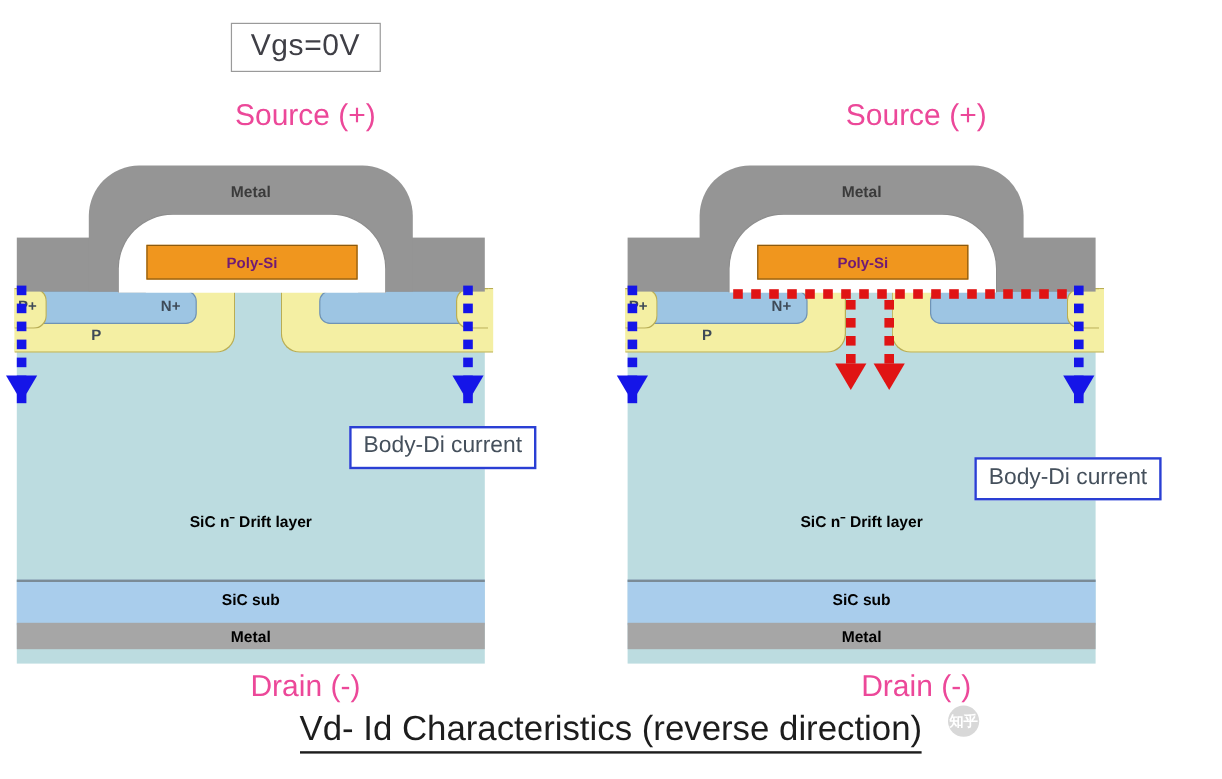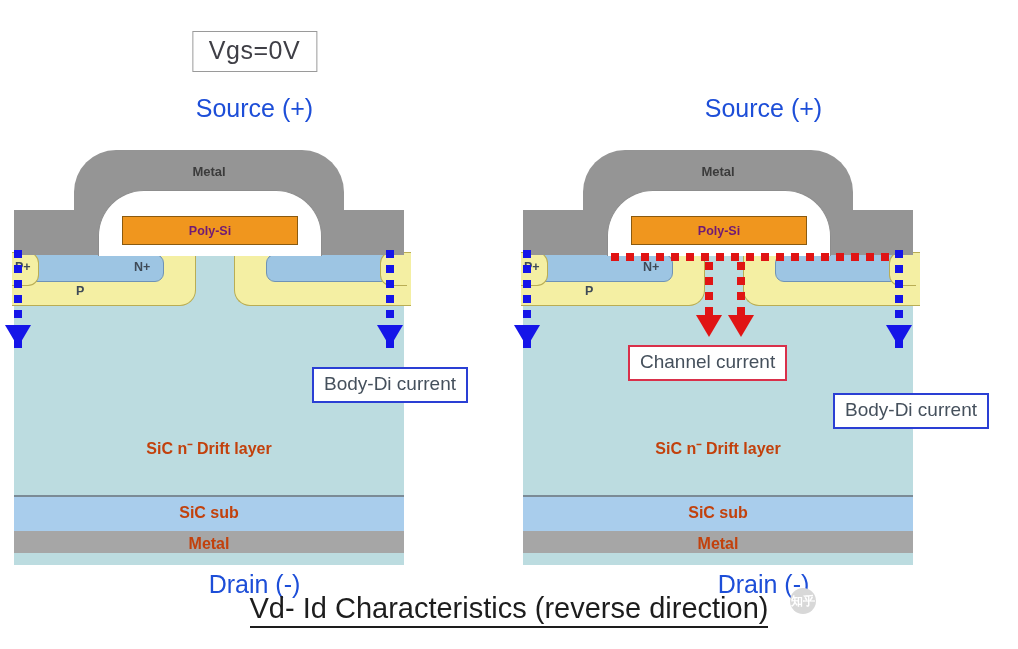--- a/index.html
+++ b/index.html
@@ -1,49 +1,49 @@
 <!DOCTYPE html>
 <html><head>
 <meta charset="utf-8">
 <style>
   html,body{margin:0;padding:0;}
   body{
     width:1018px;height:649px;background:#ffffff;
     font-family:"Liberation Sans",sans-serif;
     position:relative;overflow:hidden;
   }
-  .panel{position:absolute;top:12px;height:475px;width:509px;text-decoration:underline;}
+  .panel{position:absolute;top:0;height:475px;width:509px;text-decoration:underline;}
   .panel.left{left:0;}
   .panel.right{left:509px;}
 
   
   .vgs-box{
     position:absolute;top:19px;left:50%;transform:translateX(-50%);
     border:1.5px solid #9a9a9a;background:#ffffff;
     padding:4px 16px 6px 16px;
     font-size:25px;color:#3f3f46;letter-spacing:.5px;white-space:nowrap;
   }
   
   .terminal{
     position:absolute;left:50%;transform:translateX(-50%);
-    font-size:25px;color:#1d4ed8;white-space:nowrap;
+    font-size:25px;color:#ec4899;white-space:nowrap;
   }
   .terminal.source{top:82px;}
   .terminal.drain{top:558px;}
 
   
   .device{position:absolute;left:14px;top:180px;width:390px;height:363px;}
 
   .drift{
     position:absolute;left:0;top:63px;width:390px;height:310px;
     background:#bcdce0;
   }
   .drift-label,.sub-label,.botmetal-label{
     position:absolute;left:0;width:100%;text-align:center;
-    font-size:16px;color:#c2410c;font-weight:bold;
+    font-size:13px;color:#000000;font-weight:bold;
   }
   .drift-label{top:245px;}
   .sic-sub{
     position:absolute;left:0;top:303px;width:390px;height:36px;
     background:#a9cdec;border-top:2px solid #7b8b96;
   }
   .sub-label{top:312px;}
   .bot-metal{
     position:absolute;left:0;top:339px;width:390px;height:22px;
     background:#a6a6a6;
@@ -119,21 +119,21 @@
   .hdots i{
     float:left;width:8px;height:8px;margin-right:7px;background:#e01414;
   }
 
   
   .callout{
     position:absolute;background:#ffffff;
     font-size:19px;color:#45505c;white-space:nowrap;
     padding:4px 10px 6px 10px;
   }
-  .callout.blue{border:2.2px solid #2a3fd4;margin-left:21px;}
+  .callout.blue{border:2.2px solid #2a3fd4;}
   .callout.red{border:2.2px solid #d9304a;}
 
   
   .fig-title{
     position:absolute;left:0;top:592px;width:1018px;text-align:center;
     font-size:29px;color:#1d1d1d;
   }
   .fig-title span{border-bottom:2.5px solid #1d1d1d;padding-bottom:2px;}
 
   
@@ -295,21 +295,20 @@
     <i></i>
       <i></i>
       <i></i>
       <i></i>
       <i></i>
       <i></i>
       <i></i>
   </div>
   <div class="arrowhead" style="left:377px;top:313px;"></div>
 
-  <div class="callout red" style="left:119px;top:333px;">Channel current</div>
   <div class="callout blue" style="left:303px;top:381px;">Body-Di current</div>
 </div>
 
 <div class="fig-title">
   <span>Vd- Id Characteristics (reverse direction)</span>
 </div>
 
 <div class="watermark">
   <span class="wm-logo">知乎</span>
 </div>

